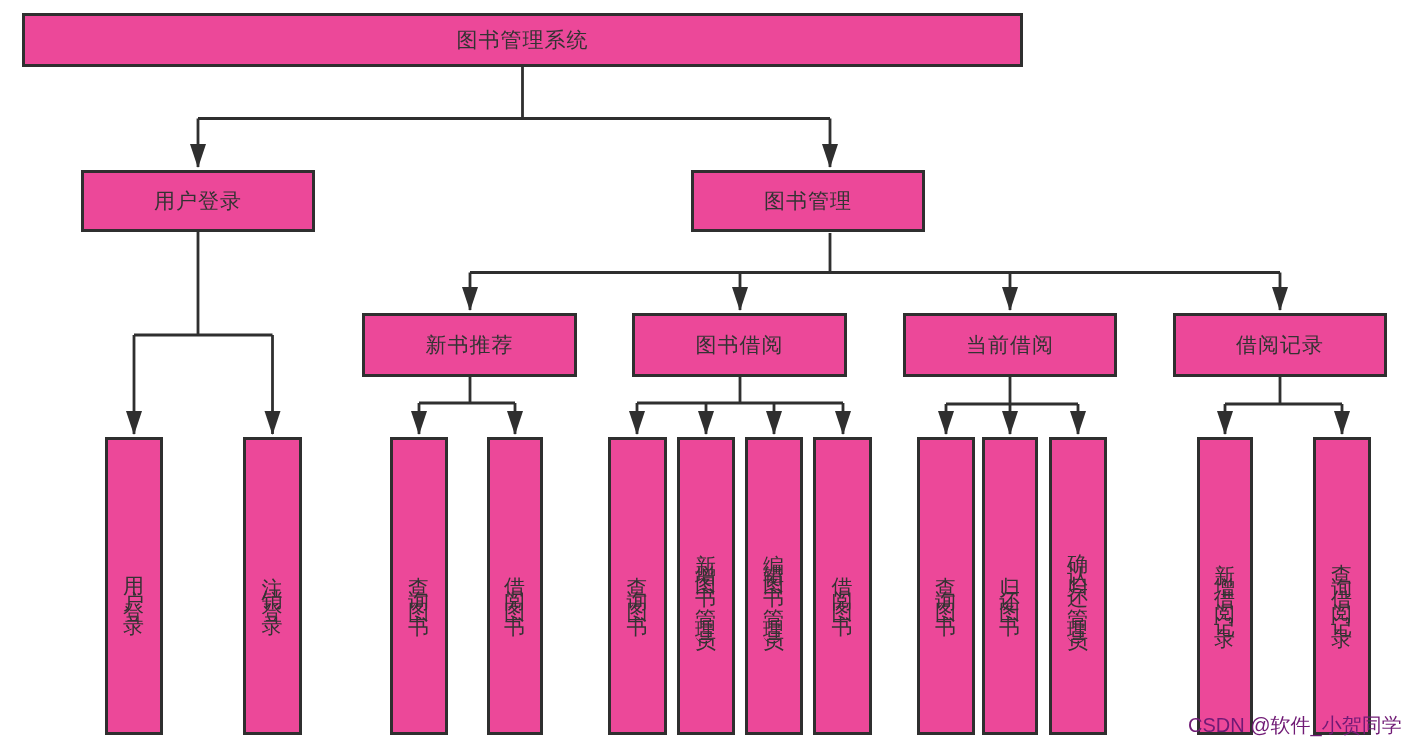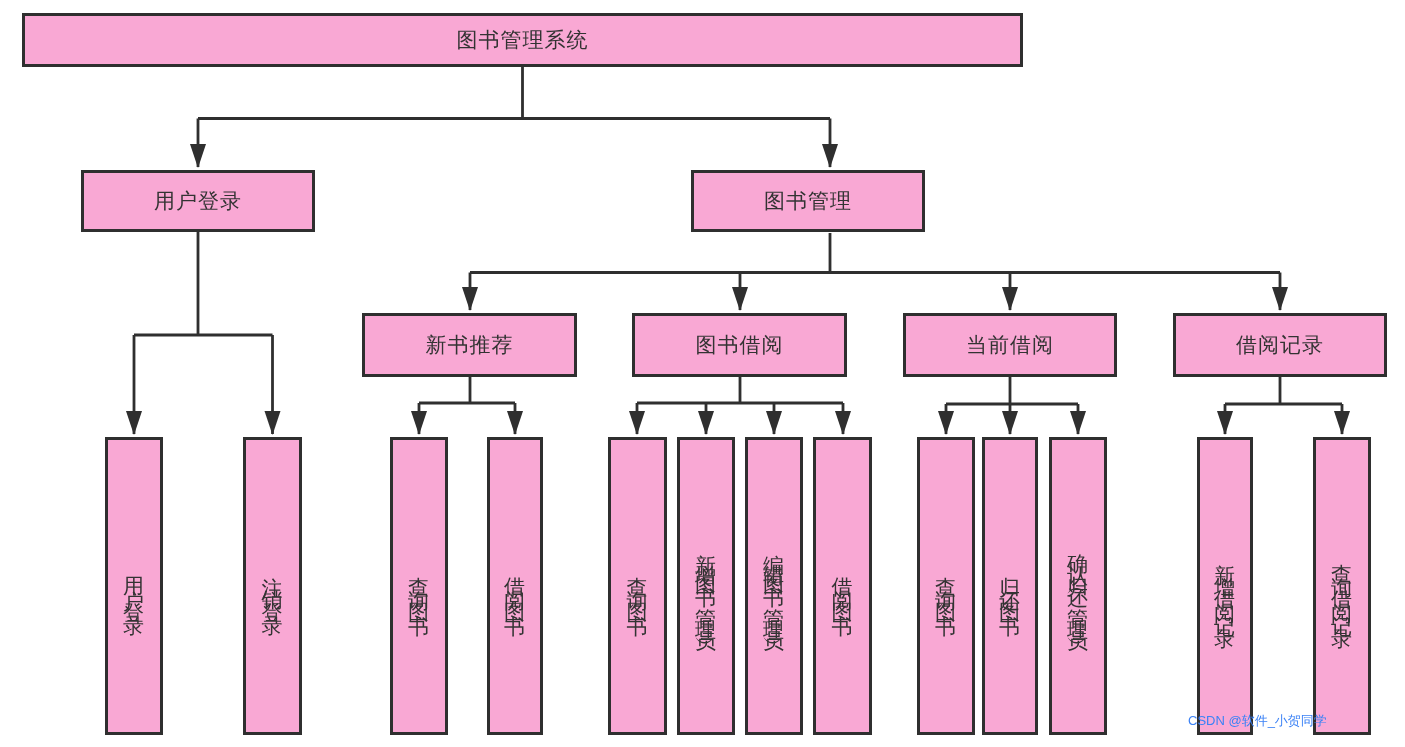--- a/index.html
+++ b/index.html
@@ -20,21 +20,21 @@
   }
   svg.wires {
     position: absolute;
     left: 0;
     top: 0;
     pointer-events: none;
   }
   .node {
     position: absolute;
     box-sizing: border-box;
-    background: #f9a8d4;
+    background: #ec4899;
     border: 3px solid #2f2f2f;
     display: flex;
     align-items: center;
     justify-content: center;
     color: #333333;
   }
   .node.h {
     font-size: 21px;
     letter-spacing: 1px;
   }
@@ -50,22 +50,22 @@
     line-height: 1;
     color: #333333;
   }
   .node.leaf.long span {
     letter-spacing: 11px;
   }
   .watermark {
     position: absolute;
     left: 1188px;
     top: 712px;
-    font-size: 13px;
-    color: #3b82f6;
+    font-size: 20px;
+    color: #701a75;
     white-space: nowrap;
   }
 </style>
 </head>
 <body>
 
 <div class="stage">
 
   <svg class="wires" width="1405" height="747" viewBox="0 0 1405 747">
     <defs>

